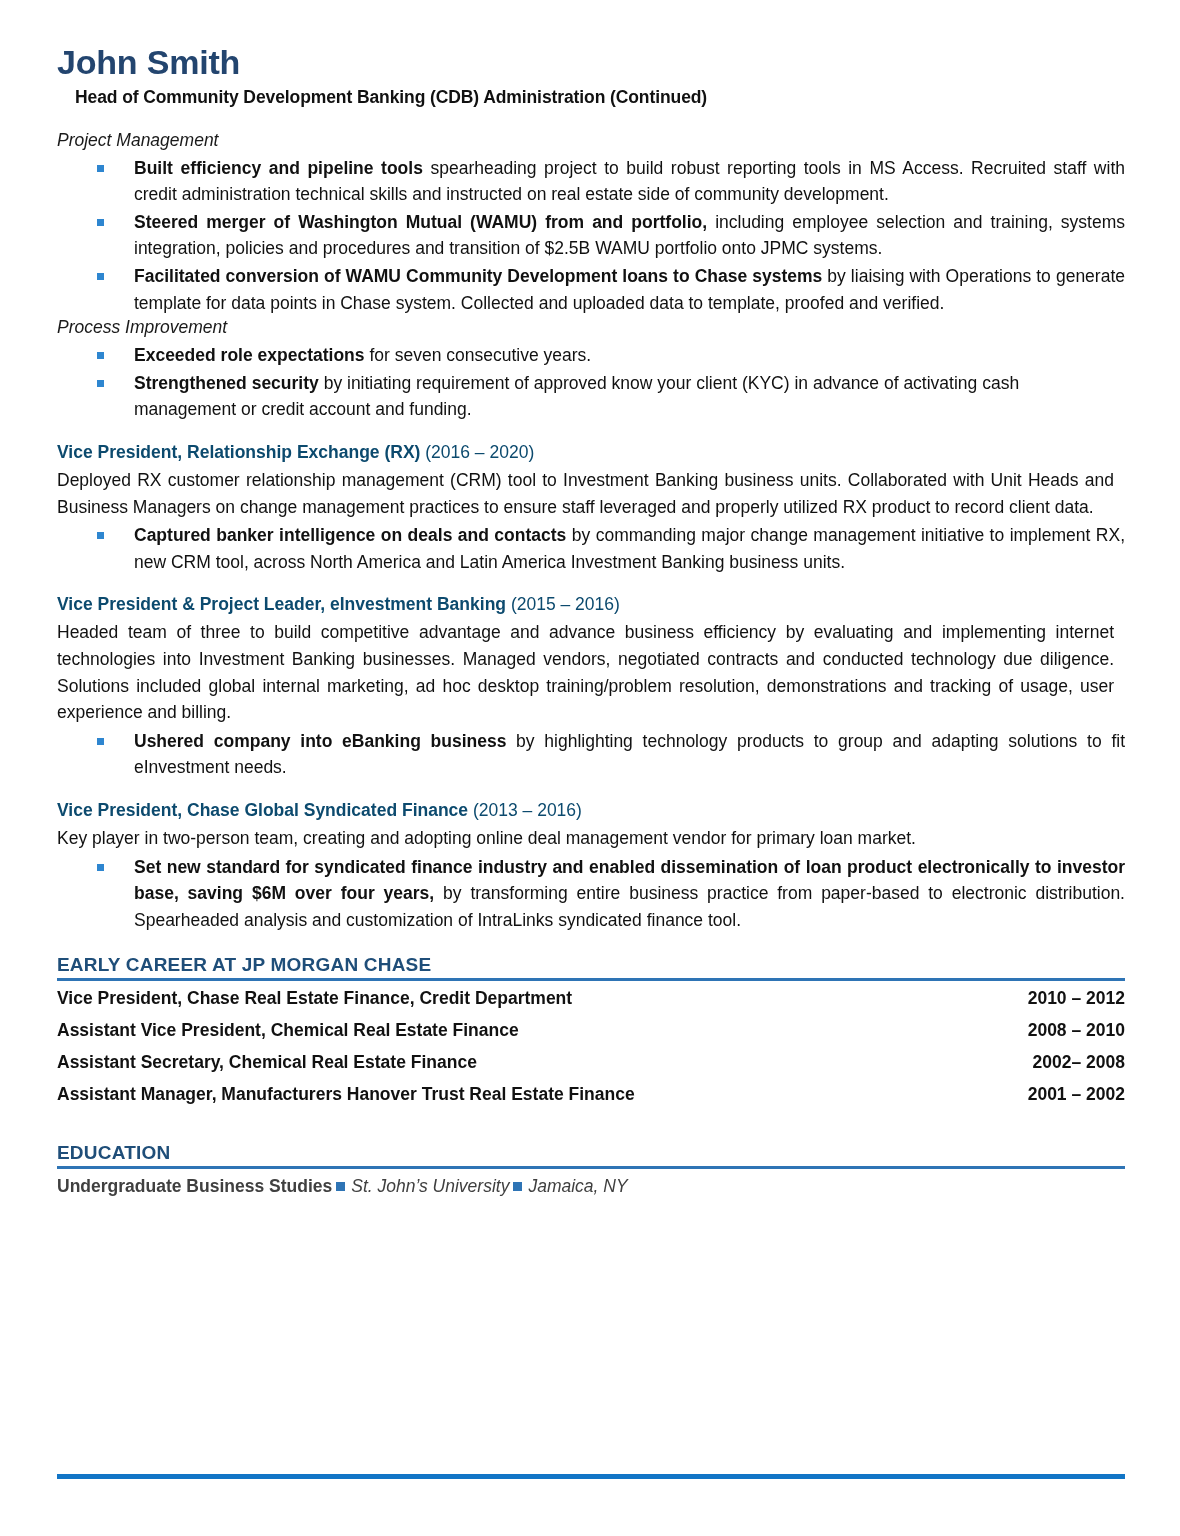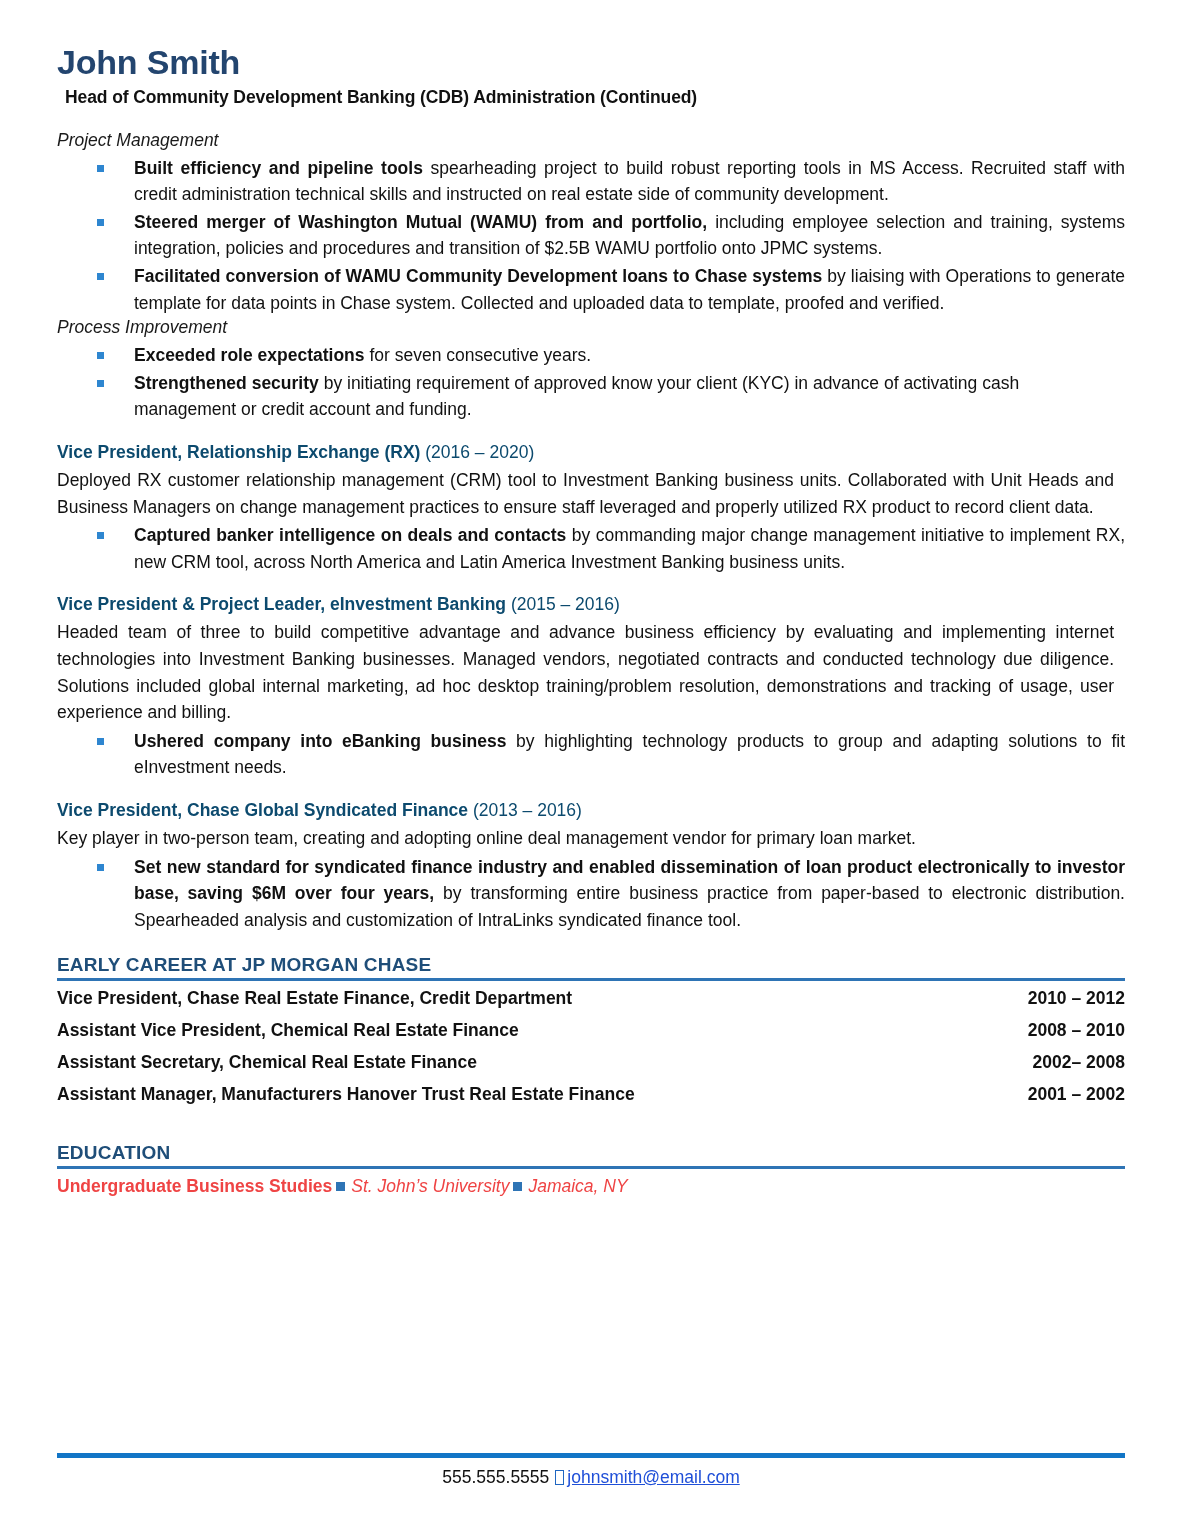--- a/index.html
+++ b/index.html
@@ -29,21 +29,21 @@
     font-weight: bold;
     color: #23456F;
     letter-spacing: -0.2px;
     line-height: 1.05;
     margin: 0 0 6px 0;
   }
   .subtitle {
     font-size: 17.5px;
     font-weight: bold;
     color: #111111;
-    margin: 0 0 22px 8px;
+    margin: 0 0 22px 18px;
     letter-spacing: -0.1px;
   }
 
   
   .subhead {
     font-size: 17.5px;
     font-style: italic;
     color: #1a1a1a;
     margin: 0 0 4px 0;
   }
@@ -118,21 +118,21 @@
     color: #111111;
     margin-bottom: 11px;
     width: 1068px;
   }
   .career-row .role { flex: 1 1 auto; }
   .career-row .years { flex: 0 0 auto; white-space: pre; }
 
   
   .edu-line {
     font-size: 17.5px;
-    color: #ef4444;
+    color: #404040;
   }
   .edu-line .b { font-weight: bold; }
   .edu-line .i { font-style: italic; }
   .edu-sq {
     display: inline-block;
     width: 9px;
     height: 9px;
     background: #2E74B5;
     margin: 0 6px 0 4px;
     position: relative;
@@ -243,18 +243,15 @@
   <div class="spacer-lg"></div>
 
   <div class="section-head">EDUCATION</div>
   <div class="rule"></div>
   <div class="edu-line">
     <span class="b">Undergraduate Business Studies</span><span class="edu-sq"></span><span class="i">St. John’s University</span><span class="edu-sq"></span><span class="i">Jamaica, NY</span>
   </div>
 
   <div class="footer">
     <div class="footer-rule"></div>
-    <div class="footer-text">
-      <span>555.555.5555</span><span class="mail-glyph"></span><a href="#">johnsmith@email.com</a>
-    </div>
   </div>
 
 </div>
 
 </body></html>

